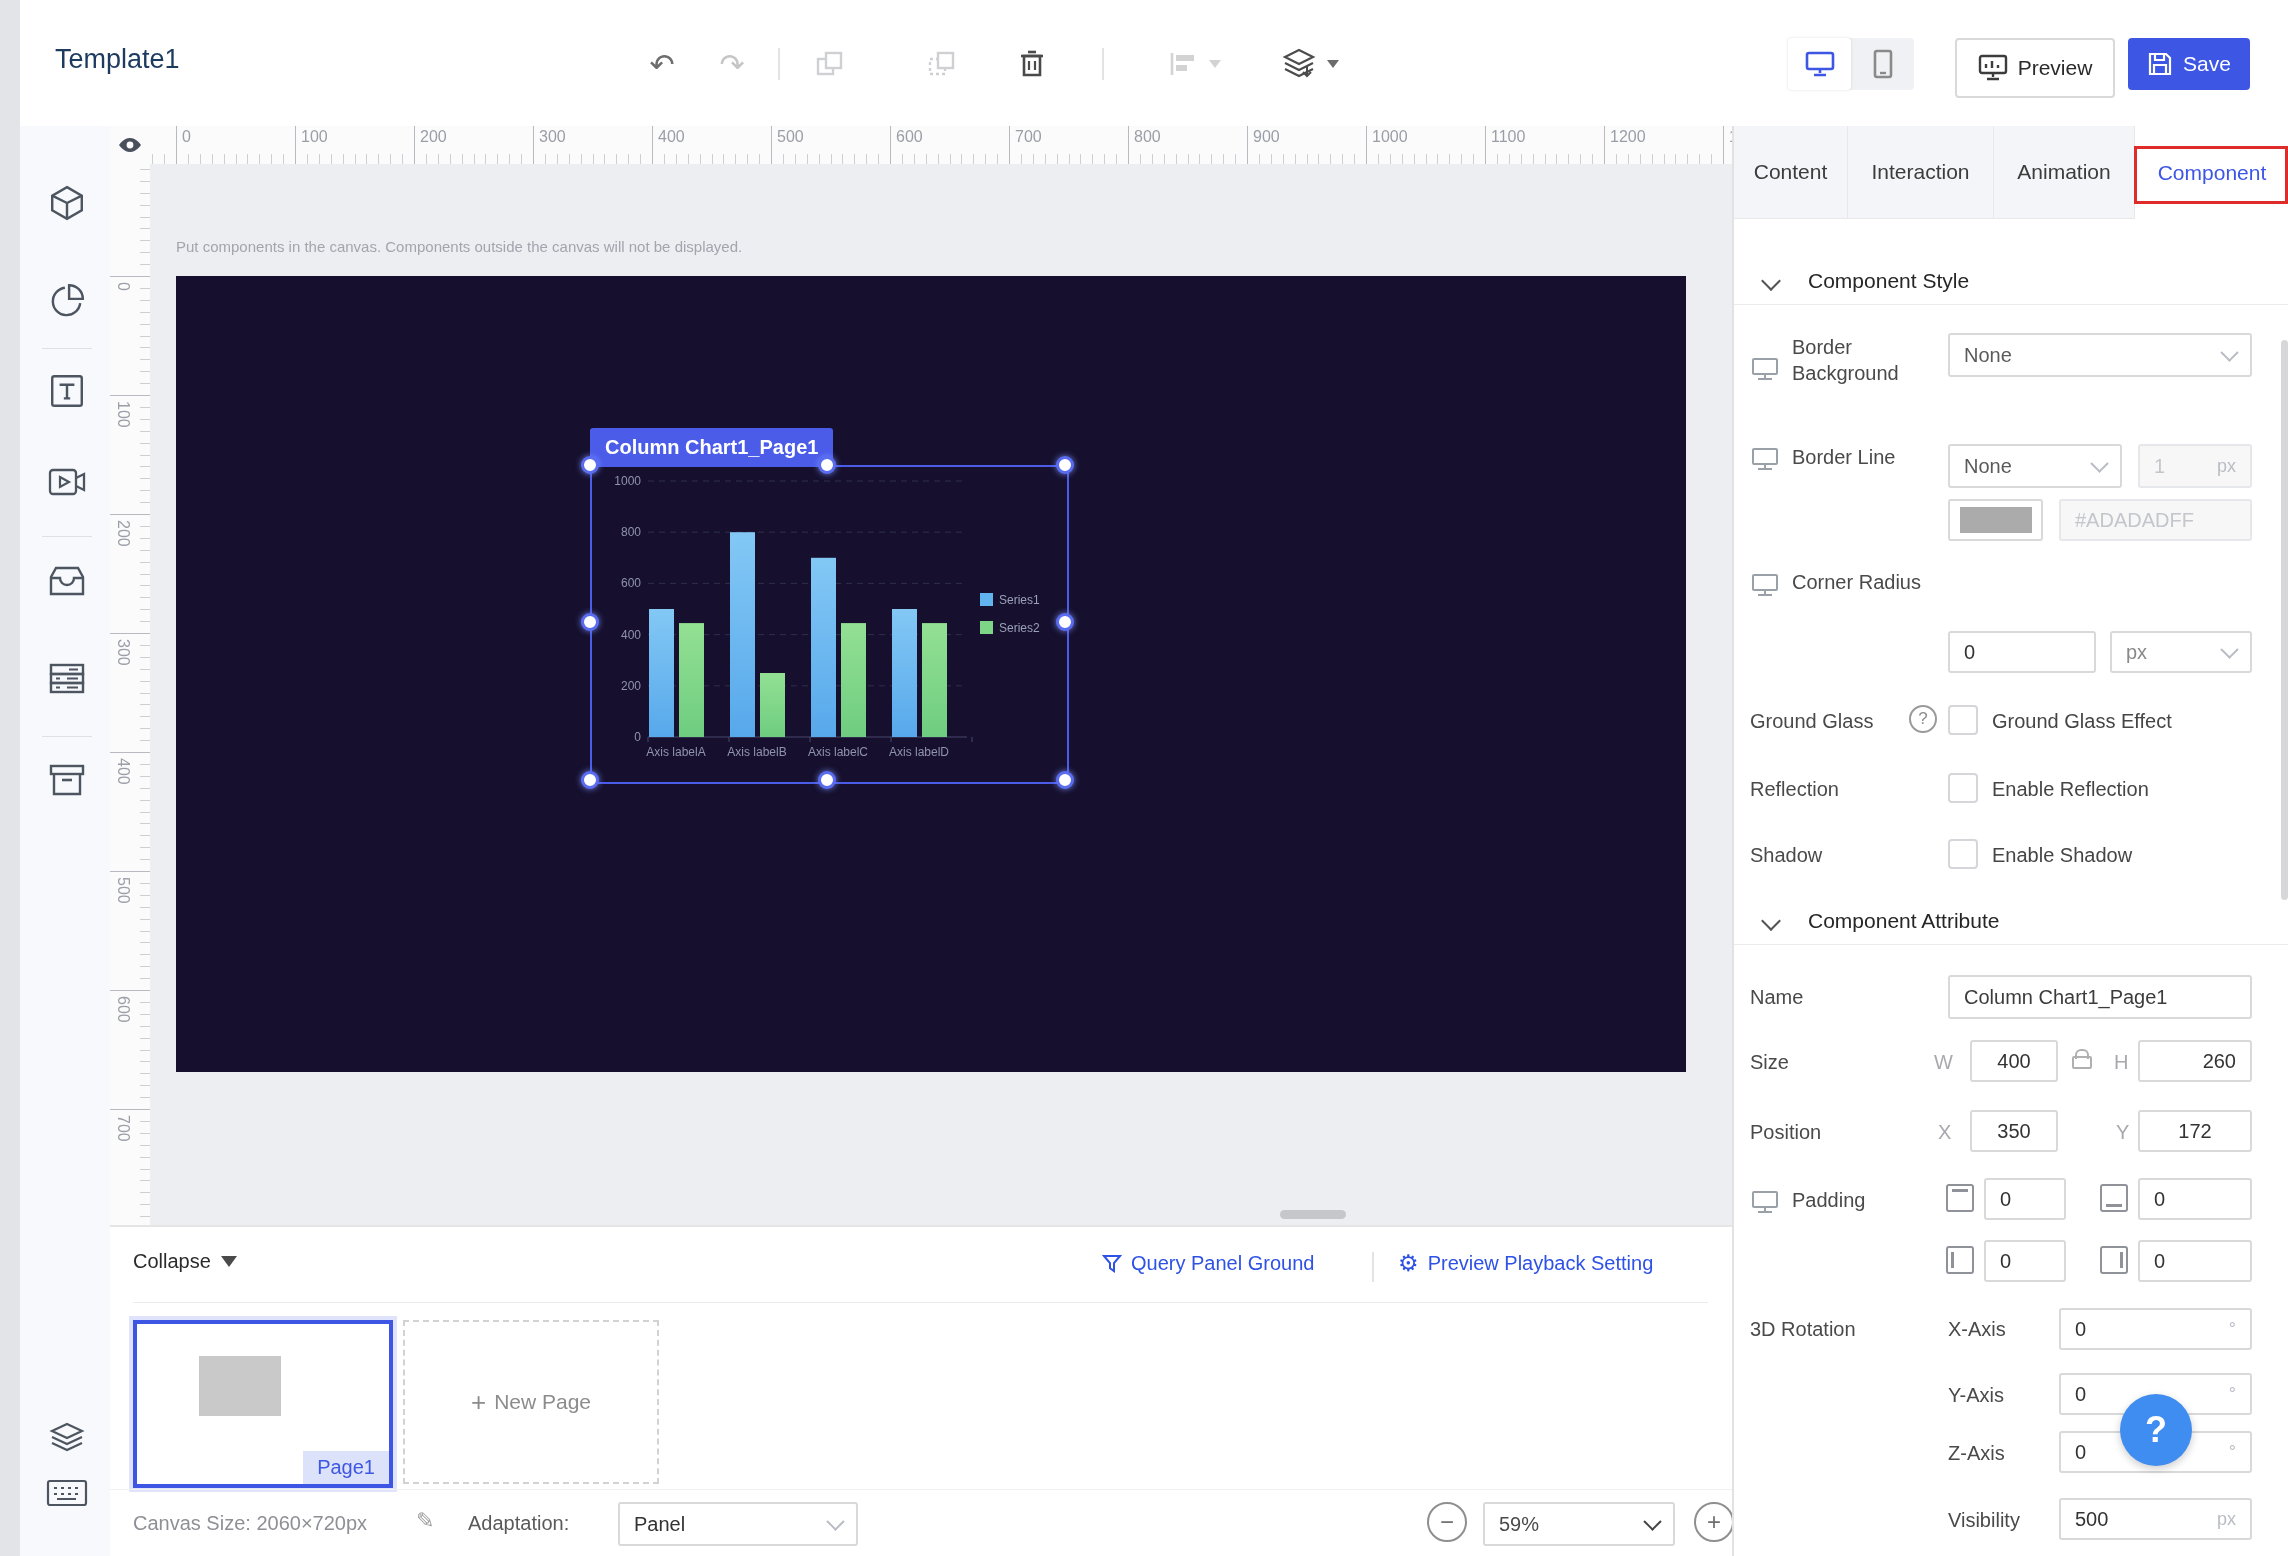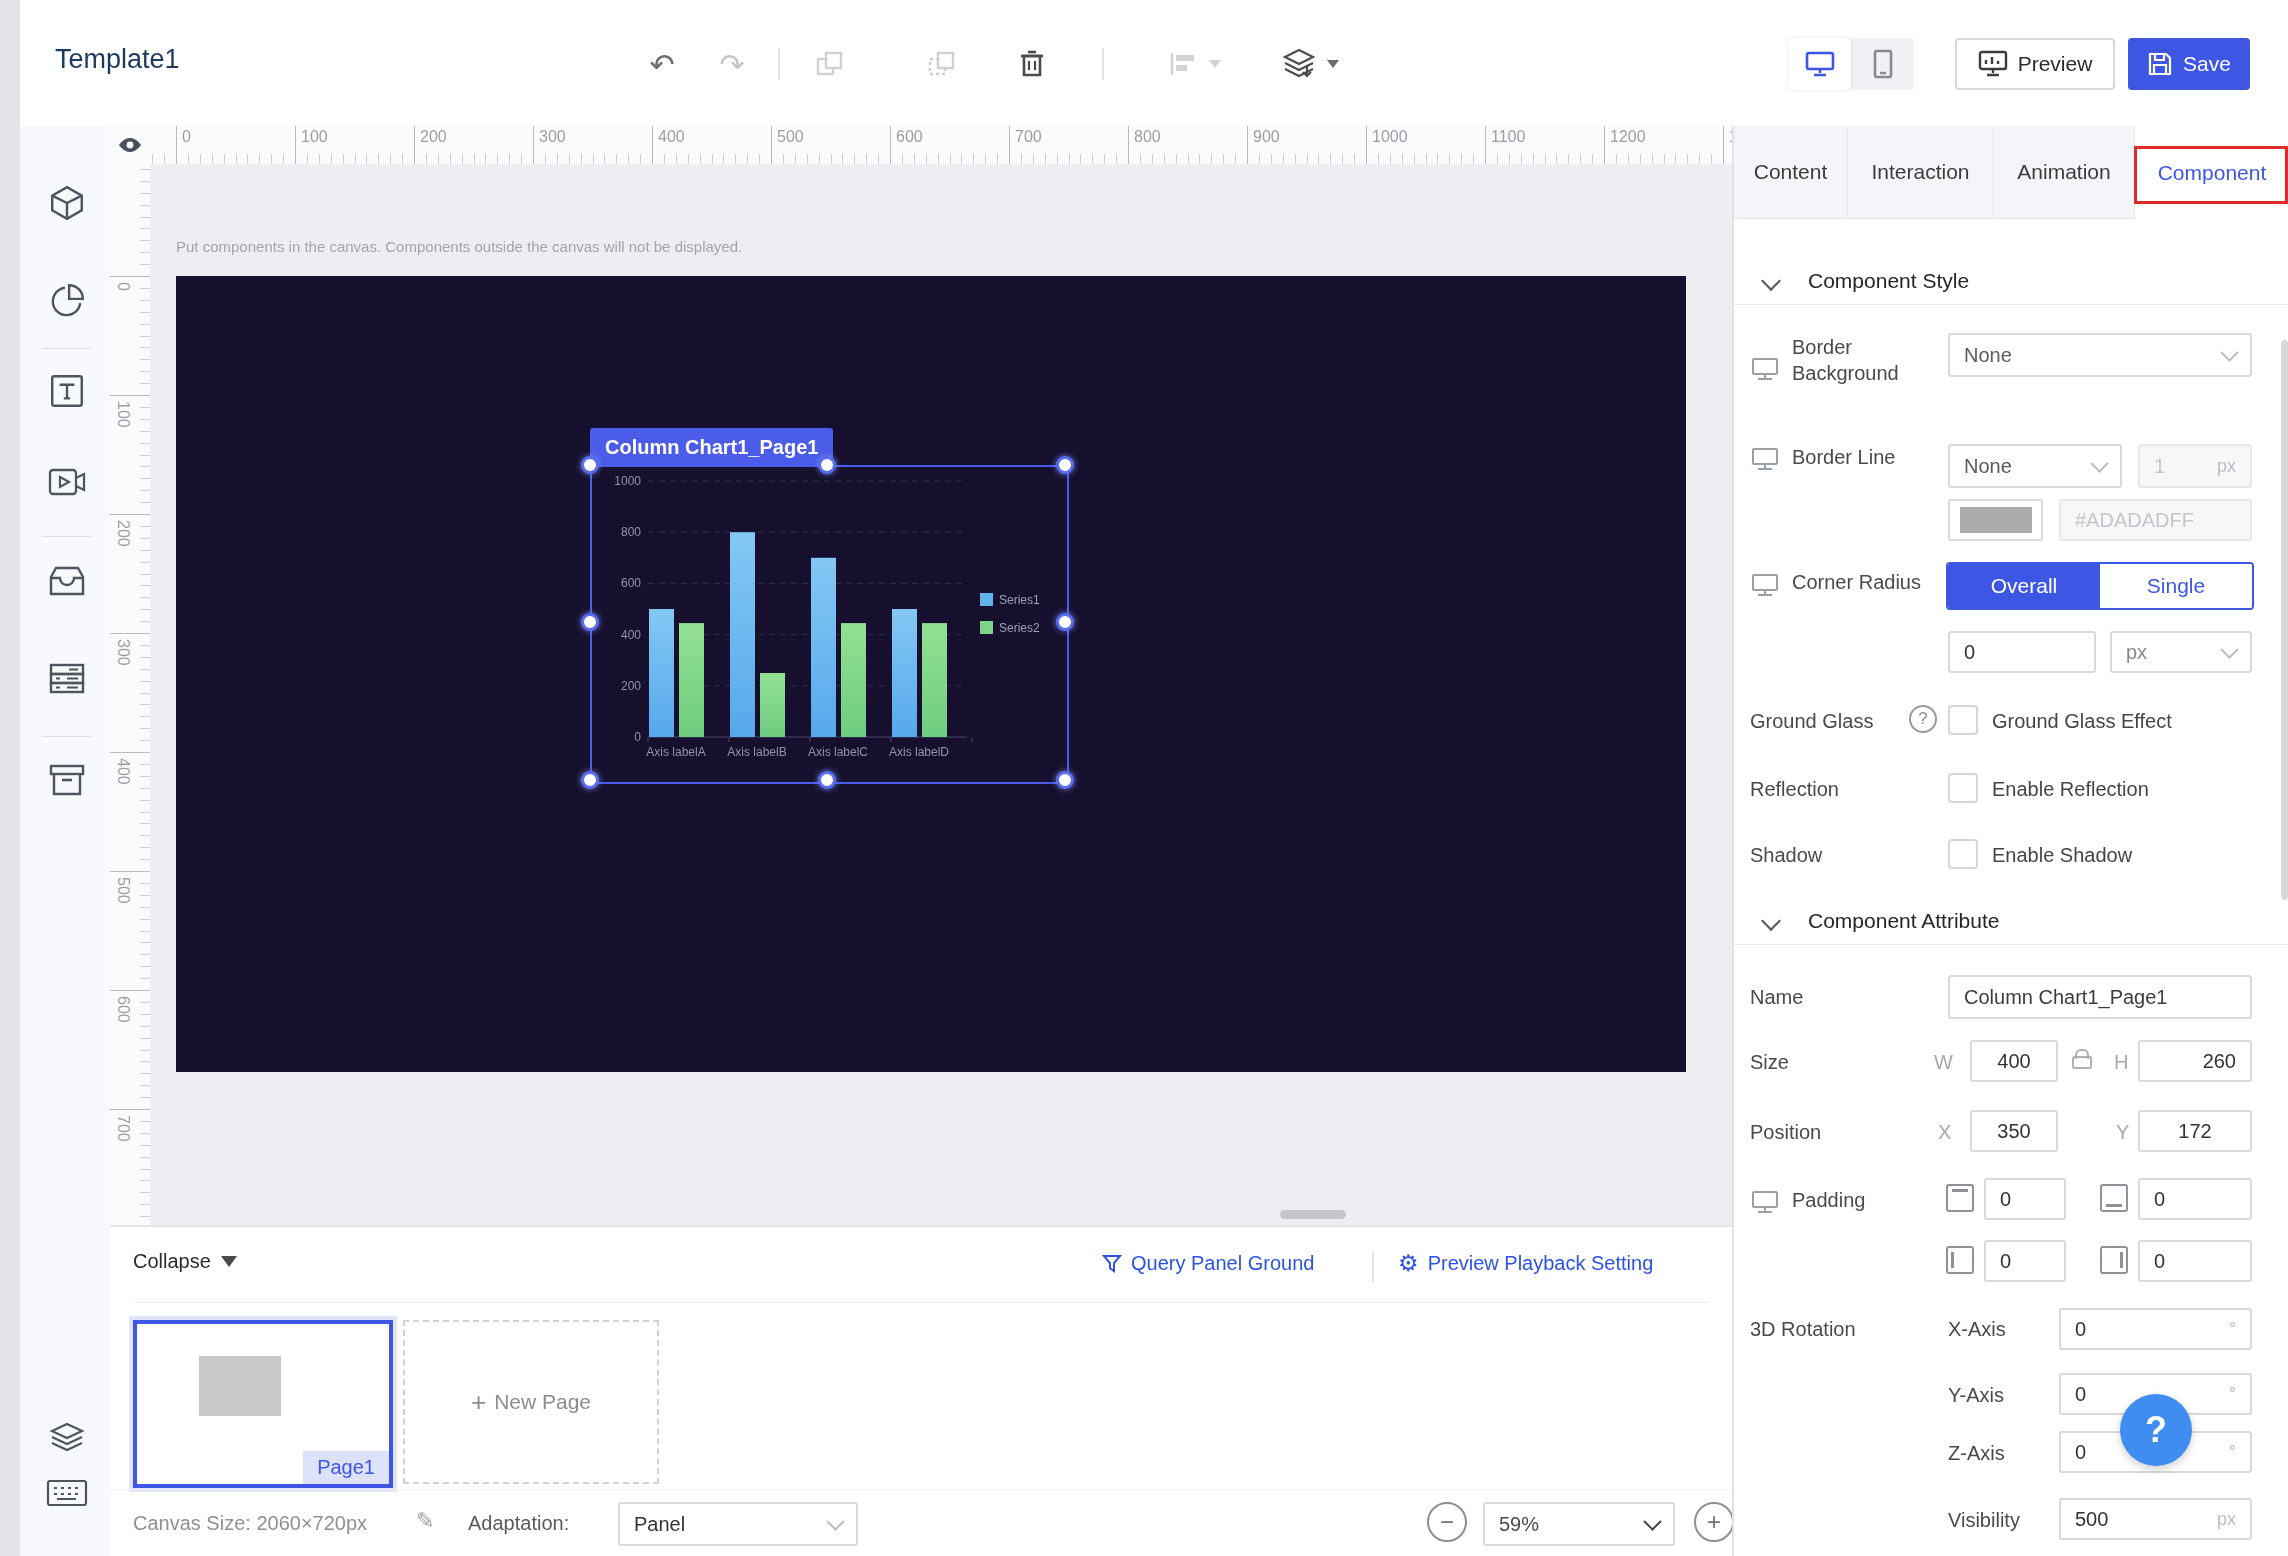--- a/index.html
+++ b/index.html
@@ -153,21 +153,21 @@
           </svg>
       </div>
       <div class="tg-cell">
         <svg width="20" height="30" viewBox="0 0 20 30">
             <rect x="2" y="2" width="16" height="26" rx="2" fill="none" stroke="#8a8a8a" stroke-width="2.6"></rect>
             <path d="M7 24h6" stroke="#8a8a8a" stroke-width="2.4"></path>
           </svg>
       </div>
     </div>
 
-    <div class="abs btn ghost" style="left:1955px;top:38px;width:160px;height:52px;box-sizing:border-box;">
+    <div class="abs btn ghost" style="left:1955px;top:38px;width:160px;height:60px;box-sizing:border-box;">
       <svg width="30" height="28" viewBox="0 0 30 28">
           <rect x="2" y="2" width="26" height="17" rx="2" fill="none" stroke="#3c3c3c" stroke-width="2.4"></rect>
           <path d="M8 14v-4M14 14V7M20 14v-3" stroke="#3c3c3c" stroke-width="2.4" fill="none"></path>
           <path d="M15 19v4M9 25h12" stroke="#3c3c3c" stroke-width="2.4" fill="none"></path>
         </svg>
       <span>Preview</span>
     </div>
     <div class="abs btn primary" style="left:2128px;top:38px;width:122px;height:52px;">
       <svg width="26" height="26" viewBox="0 0 26 26">
           <path d="M3 3h16l4 4v16H3z" fill="none" stroke="#fff" stroke-width="2.2"></path>
@@ -662,24 +662,20 @@
     </div>
     <div class="swatch" style="left:214px;top:373px;width:95px;height:42px;">
         <i></i>
       </div>
     <div class="abs ibox dis" style="left:325px;top:373px;width:193px;height:42px;">
       <span>#ADADADFF</span>
     </div>
 
     <span class="mon" style="left:18px;top:448px;"></span>
     <span class="plabel" style="left:58px;top:445px;">Corner Radius</span>
-    <div class="seg" style="left:212px;top:436px;">
-      <div class="a">Overall</div>
-      <div class="b">Single</div>
-    </div>
     <div class="abs ibox" style="left:214px;top:505px;width:148px;height:42px;">
       <span>0</span>
     </div>
     <div class="abs ibox" style="left:376px;top:505px;width:142px;height:42px;">
       <span style="color:#8a8a8a;">px</span>
       <span class="cv"></span>
     </div>
 
     <span class="plabel" style="left:16px;top:584px;">Ground Glass</span>
     <span class="qm" style="left:175px;top:579px;">?</span>

